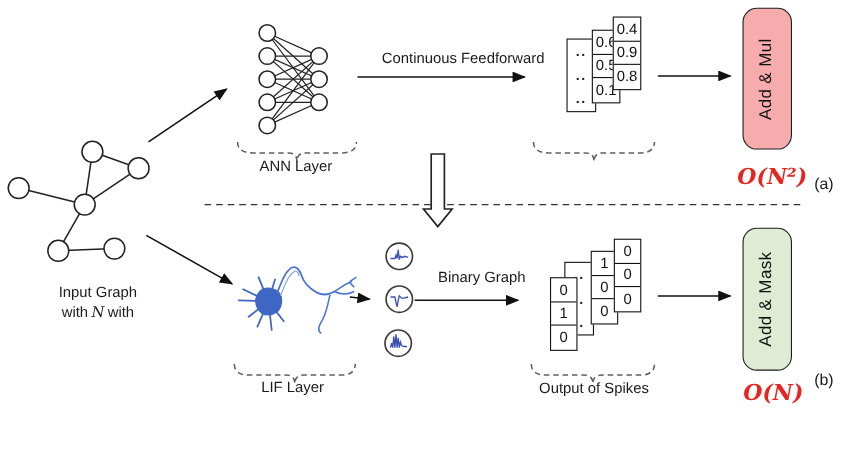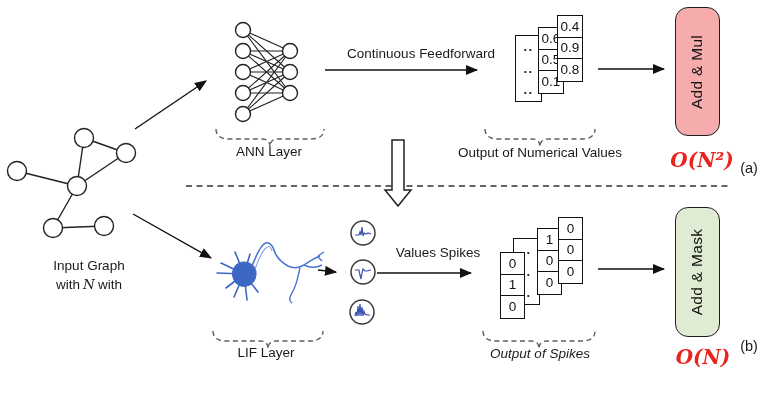--- a/index.html
+++ b/index.html
@@ -135,25 +135,24 @@
     </g>
   </svg>
 
   <div class="lbl two-line" style="left:71px;top:275px;margin-left:18px;">
     <div>Input Graph</div>
     <div><span>with</span><i class="mathvar">N</i><span>with</span></div>
   </div>
 
   <div class="lbl" style="left:401px;top:53px;margin-left:20px;">Continuous Feedforward</div>
   <div class="lbl" style="left:269px;top:151px;">ANN Layer</div>
-  <div class="lbl" style="left:540px;top:152px;">Output of Numerical Values</div>
-
-  <div class="lbl" style="left:438px;top:252px;">Values Spikes</div>
+
+  <div class="lbl" style="left:438px;top:252px;">Binary Graph</div>
   <div class="lbl" style="left:266px;top:352px;">LIF Layer</div>
-  <div class="lbl" style="left:540px;top:353px;font-style:italic;">Output of Spikes</div>
+  <div class="lbl" style="left:540px;top:353px;">Output of Spikes</div>
 
   <div class="col" style="left:515px;top:35px;width:25px;z-index:1;">
     <div class="cell dotcell">..</div>
     <div class="cell dotcell">..</div>
     <div class="cell dotcell">..</div>
   </div>
   <div class="col" style="left:538px;top:27px;width:24px;z-index:3;">
     <div class="cell">0.6</div>
     <div class="cell">0.5</div>
     <div class="cell">0.1</div>

